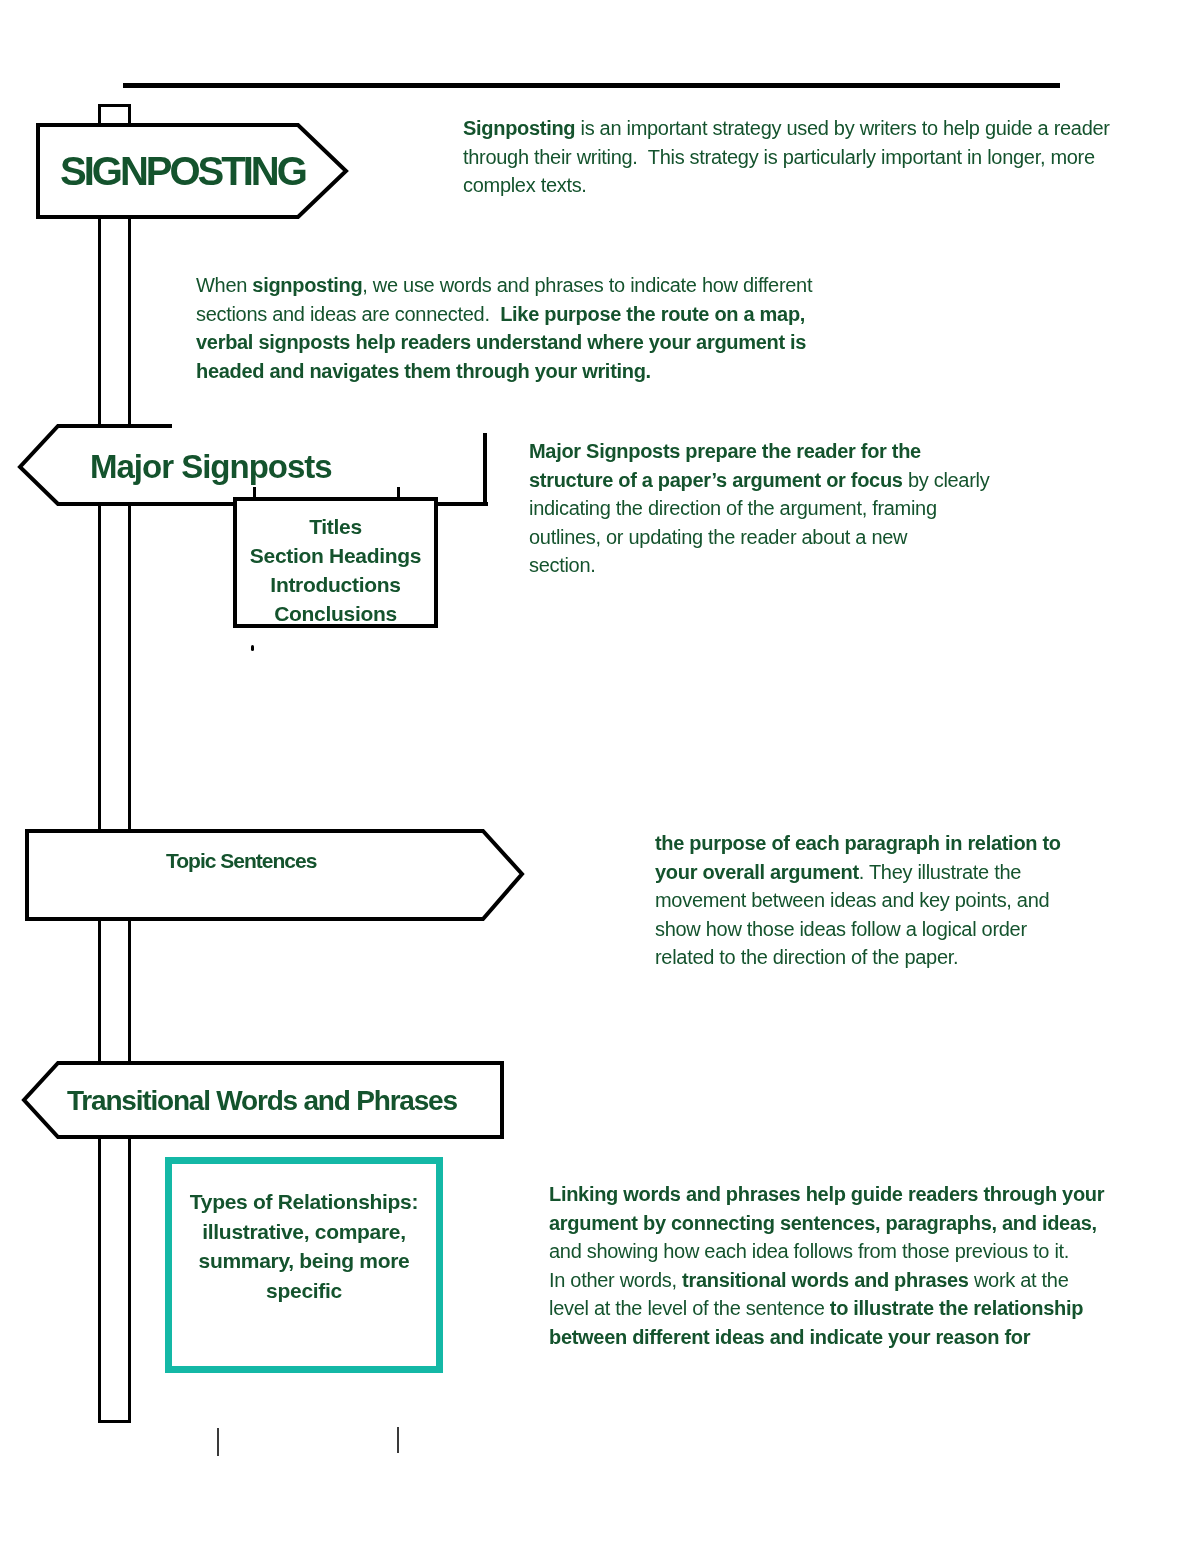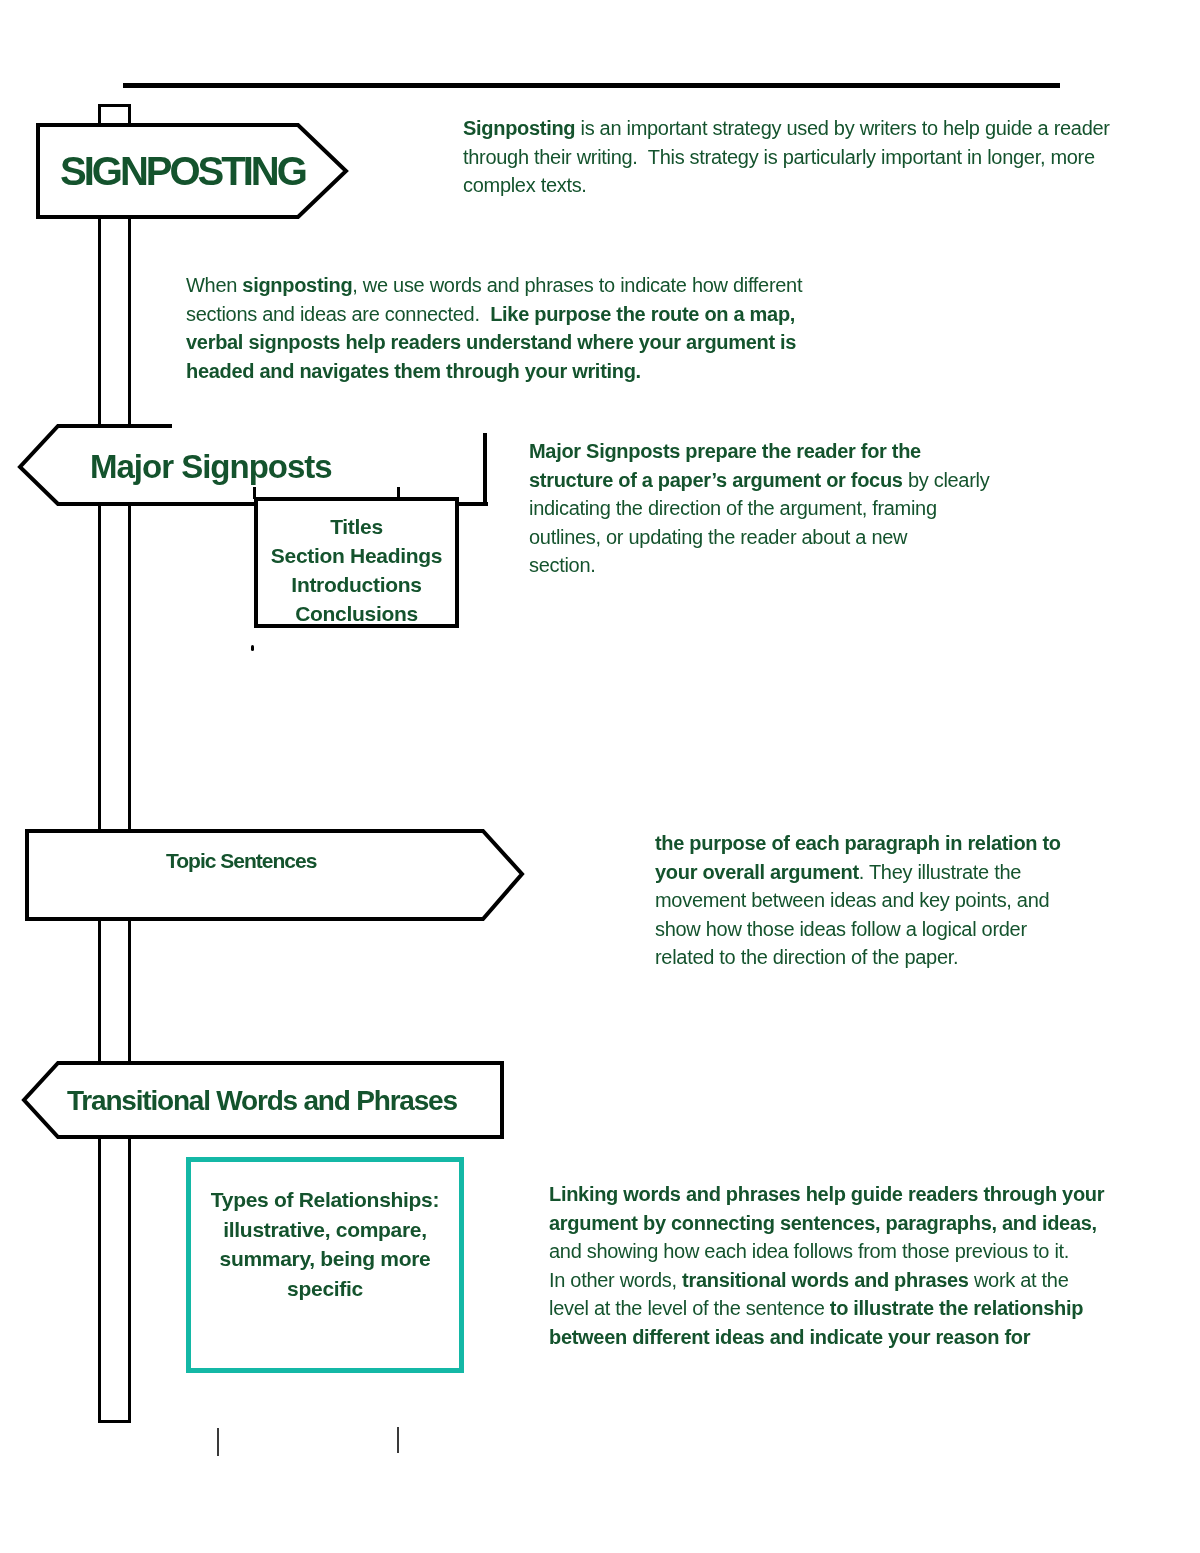--- a/index.html
+++ b/index.html
@@ -11,21 +11,21 @@
   .pole{position:absolute;left:98px;width:33px;box-sizing:border-box;
         border-left:3px solid #000;border-right:3px solid #000;background:#fff;}
   .pole-cap-top{position:absolute;left:98px;top:104px;width:33px;height:26px;box-sizing:border-box;
         border:3px solid #000;border-bottom:none;background:#fff;}
   .sign-svg{position:absolute;}
   .sign-label{position:absolute;font-weight:bold;white-space:nowrap;}
   .para{position:absolute;font-size:20px;line-height:28.5px;letter-spacing:-0.3px;}
   .para .tline{white-space:pre;}
   .para .b{font-weight:bold;}
   .txtbox{position:absolute;box-sizing:border-box;background:#fff;text-align:center;
-          font-weight:bold;font-size:21px;line-height:29px;letter-spacing:-0.3px;margin-left:21px;}
+          font-weight:bold;font-size:21px;line-height:29px;letter-spacing:-0.3px;}
   .tick{position:absolute;background:#3a3a3a;}
   .dot{position:absolute;background:#000;border-radius:2px;}
 </style>
 </head>
 <body>
 
 <div class="page">
 
   <div class="rule" style="left:123px;top:83px;width:937px;height:5px;"></div>
 
@@ -39,21 +39,21 @@
     <polygon points="2,2 262,2 310,48 262,94 2,94" fill="#ffffff" stroke="#000000" stroke-width="4"></polygon>
   </svg>
   <div class="sign-label" style="left:60px;top:149px;font-size:40px;letter-spacing:-3px;">SIGNPOSTING</div>
 
   <div class="para" style="left:428px;top:114px;width:730px;margin-left:35px;">
       <div class="tline"><span class="b">Signposting</span><span> is an important strategy used by writers to help guide a reader</span></div>
       <div class="tline"><span>through their writing.  This strategy is particularly important in longer, more</span></div>
       <div class="tline"><span>complex texts.</span></div>
     </div>
 
-  <div class="para" style="left:186px;top:271px;width:710px;">
+  <div class="para" style="left:196px;top:271px;width:710px;">
       <div class="tline"><span>When </span><span class="b">signposting</span><span>, we use words and phrases to indicate how different</span></div>
       <div class="tline"><span>sections and ideas are connected.  </span><span class="b">Like purpose the route on a map,</span></div>
       <div class="tline"><span class="b">verbal signposts help readers understand where your argument is</span></div>
       <div class="tline"><span class="b">headed and navigates them through your writing.</span></div>
     </div>
 
   <svg class="sign-svg" style="left:16px;top:423px;" width="476" height="85" viewBox="0 0 476 85">
     <polygon points="156,3 42,3 4,44 42,81 472,81 472,3" fill="#ffffff" stroke="none"></polygon>
     <path d="M156,3 L42,3 L4,44 L42,81 L472,81 M469,10 L469,81" fill="none" stroke="#000000" stroke-width="4"></path>
   </svg>
@@ -90,21 +90,21 @@
       <div class="tline"><span>movement between ideas and key points, and</span></div>
       <div class="tline"><span>show how those ideas follow a logical order</span></div>
       <div class="tline"><span>related to the direction of the paper.</span></div>
     </div>
 
   <svg class="sign-svg" style="left:21px;top:1061px;" width="484" height="78" viewBox="0 0 484 78">
     <polygon points="37,2 481,2 481,76 37,76 3,39" fill="#ffffff" stroke="#000000" stroke-width="4"></polygon>
   </svg>
   <div class="sign-label" style="left:67px;top:1085px;font-size:28px;letter-spacing:-1.2px;">Transitional Words and Phrases</div>
 
-  <div class="txtbox" style="left:165px;top:1157px;width:278px;height:216px;border:5px solid #14b8a6;padding-top:23px;line-height:29.5px;">
+  <div class="txtbox" style="left:165px;top:1157px;width:278px;height:216px;border:7px solid #14b8a6;padding-top:23px;line-height:29.5px;">
       <div>Types of Relationships:</div>
       <div>illustrative, compare,</div>
       <div>summary, being more</div>
       <div>specific</div>
     </div>
 
   <div class="para" style="left:549px;top:1180px;width:600px;">
       <div class="tline"><span class="b">Linking words and phrases help guide readers through your</span></div>
       <div class="tline"><span class="b">argument by connecting sentences, paragraphs, and ideas,</span></div>
       <div class="tline"><span>and showing how each idea follows from those previous to it.</span></div>

